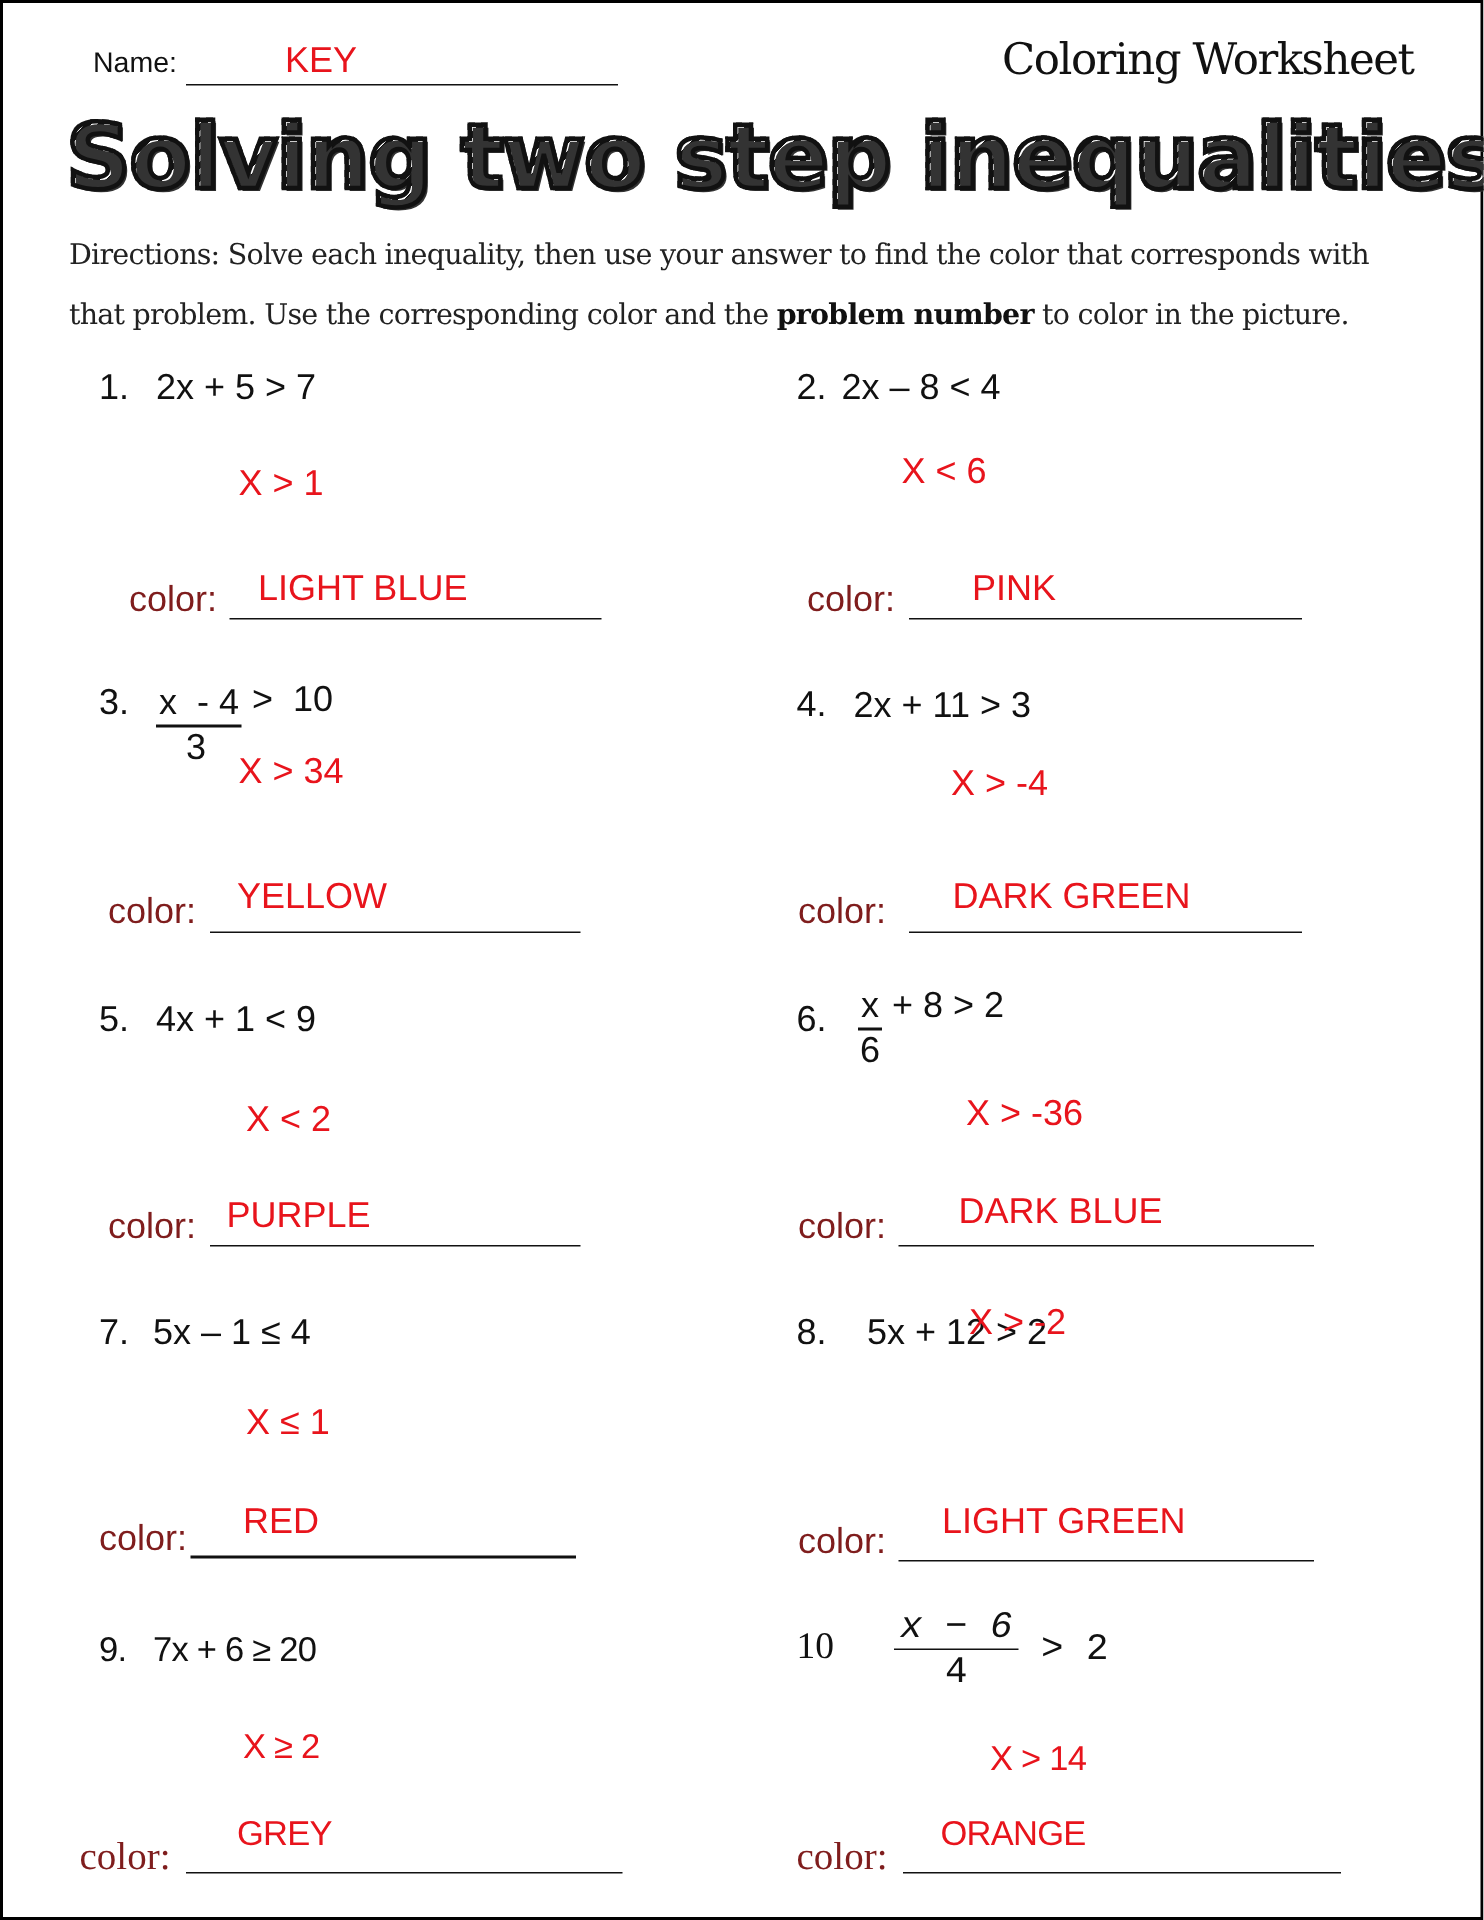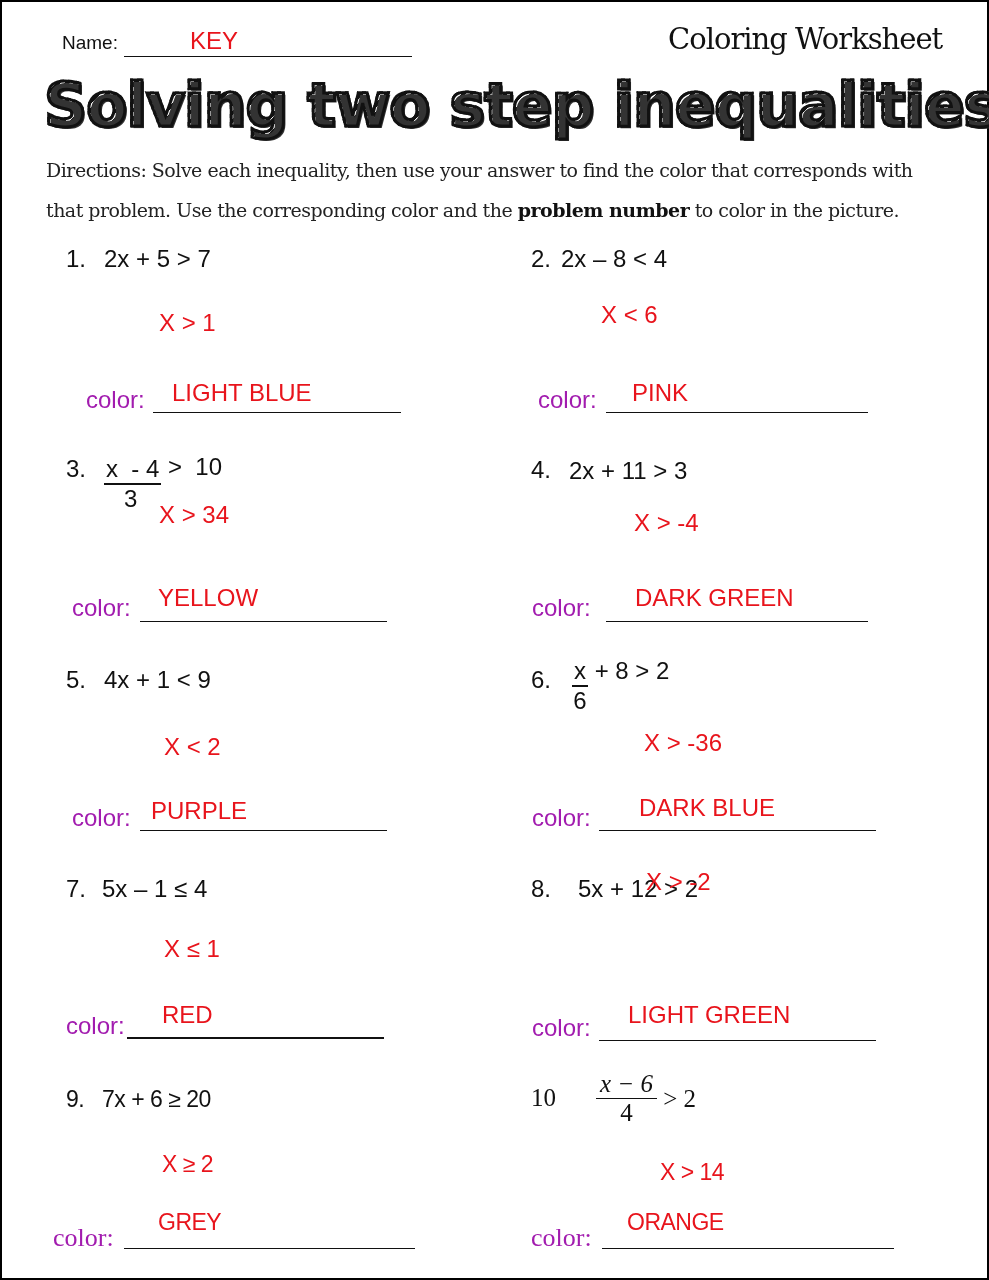--- a/index.html
+++ b/index.html
@@ -11,21 +11,21 @@
   .name-line { left: 124px; top: 56px; width: 288px; height: 0; border-top: 1.5px solid #111; }
   .name-value { left: 190px; top: 27px; font-size: 24px; }
   .ws-title { left: 668px; top: 22px; font-size: 29px; font-family: "DejaVu Serif", serif; color: #111; letter-spacing: -1px; }
   .main-title { left: 44px; top: 70px; font-size: 60px; font-weight: 900; font-family: "DejaVu Sans", sans-serif; color: #fff; letter-spacing: -1px;
     -webkit-text-stroke: 3px #111; text-shadow: 2px 2px 0 #333;
     background: repeating-linear-gradient(135deg, #111 0 3px, #fff 3px 6px); -webkit-background-clip: text; background-clip: text; color: transparent; }
   .directions { left: 46px; top: 150px; width: 900px; font-size: 19px; line-height: 40px; color: #222; font-family: "DejaVu Serif", serif; white-space: normal; letter-spacing: -0.5px; }
   .directions b { font-weight: bold; color: #111; }
   .prob { font-size: 24px; color: #111; }
   .ans { font-size: 24px; }
-  .color-label { font-size: 24px; color: #a21caf; }
+  .color-label { font-size: 24px; color: #7f1d1d; }
   .line { height: 0; border-top: 1.5px solid #111; }
   .frac { display: inline-block; text-align: center; vertical-align: middle; }
   .frac .num { display: block; border-bottom: 2px solid #111; padding: 0 2px; }
   .frac .den { display: block; }
   .serif { font-family: "Liberation Serif", serif; }
   .ital { font-style: italic; }
 </style>
 </head>
 <body>
 
@@ -43,21 +43,21 @@
 <span class="abs ans red" style="left:159px;top:309px;">X &gt; 1</span>
 <span class="abs color-label" style="left:86px;top:386px;">color:</span>
 <div class="abs line" style="left:153px;top:412px;width:248px;"></div>
 <span class="abs ans red" style="left:172px;top:379px;">LIGHT BLUE</span>
 
 <span class="abs prob" style="left:531px;top:245px;">2.</span>
 <span class="abs prob" style="left:561px;top:245px;">2x – 8 &lt; 4</span>
 <span class="abs ans red" style="left:601px;top:301px;">X &lt; 6</span>
 <span class="abs color-label" style="left:538px;top:386px;">color:</span>
 <div class="abs line" style="left:606px;top:412px;width:262px;"></div>
-<span class="abs ans red" style="left:632px;top:379px;">PINK</span>
+<span class="abs ans red" style="left:648px;top:379px;">PINK</span>
 
 <span class="abs prob" style="left:66px;top:455px;">3.</span>
 <span class="abs prob" style="left:104px;top:455px;">
   <span class="frac"><span class="num" style="white-space:pre;">x  - 4</span><span class="den" style="text-align:left;padding-left:20px;">3</span></span><span style="white-space:pre;vertical-align:top;position:relative;top:-2px;"> &gt;  10</span>
 </span>
 <span class="abs ans red" style="left:159px;top:501px;">X &gt; 34</span>
 <span class="abs color-label" style="left:72px;top:594px;">color:</span>
 <div class="abs line" style="left:140px;top:621px;width:247px;"></div>
 <span class="abs ans red" style="left:158px;top:584px;">YELLOW</span>
 
@@ -99,19 +99,19 @@
 <span class="abs ans red" style="left:628px;top:1001px;">LIGHT GREEN</span>
 
 <span class="abs prob" style="left:66px;top:1086px;font-size:23px;letter-spacing:-0.5px;">9.</span>
 <span class="abs prob" style="left:102px;top:1086px;font-size:23px;letter-spacing:-0.5px;">7x + 6 ≥ 20</span>
 <span class="abs ans red" style="left:162px;top:1151px;font-size:23px;letter-spacing:-0.5px;">X ≥ 2</span>
 <span class="abs color-label serif" style="left:53px;top:1223px;font-size:26px;">color:</span>
 <div class="abs line" style="left:124px;top:1248px;width:291px;"></div>
 <span class="abs ans red" style="left:158px;top:1209px;font-size:23px;letter-spacing:-0.5px;">GREY</span>
 
 <span class="abs prob serif" style="left:531px;top:1084px;font-size:25px;">10</span>
-<span class="abs prob serif" style="left:596px;top:1070px;font-size:25px;">
+<span class="abs prob serif" style="left:596px;top:1070px;font-size:25px;font-family:Liberation Mono, monospace;">
   <span class="frac"><span class="num ital" style="border-bottom-width:1.5px;padding:0 4px;">x − 6</span><span class="den">4</span></span><span style="white-space:pre;vertical-align:middle;"> &gt; 2</span>
 </span>
 <span class="abs ans red" style="left:660px;top:1159px;font-size:23px;letter-spacing:-0.5px;">X &gt; 14</span>
 <span class="abs color-label serif" style="left:531px;top:1223px;font-size:26px;">color:</span>
 <div class="abs line" style="left:602px;top:1248px;width:292px;"></div>
 <span class="abs ans red" style="left:627px;top:1209px;font-size:23px;letter-spacing:-0.5px;">ORANGE</span>
 
 </body></html>

